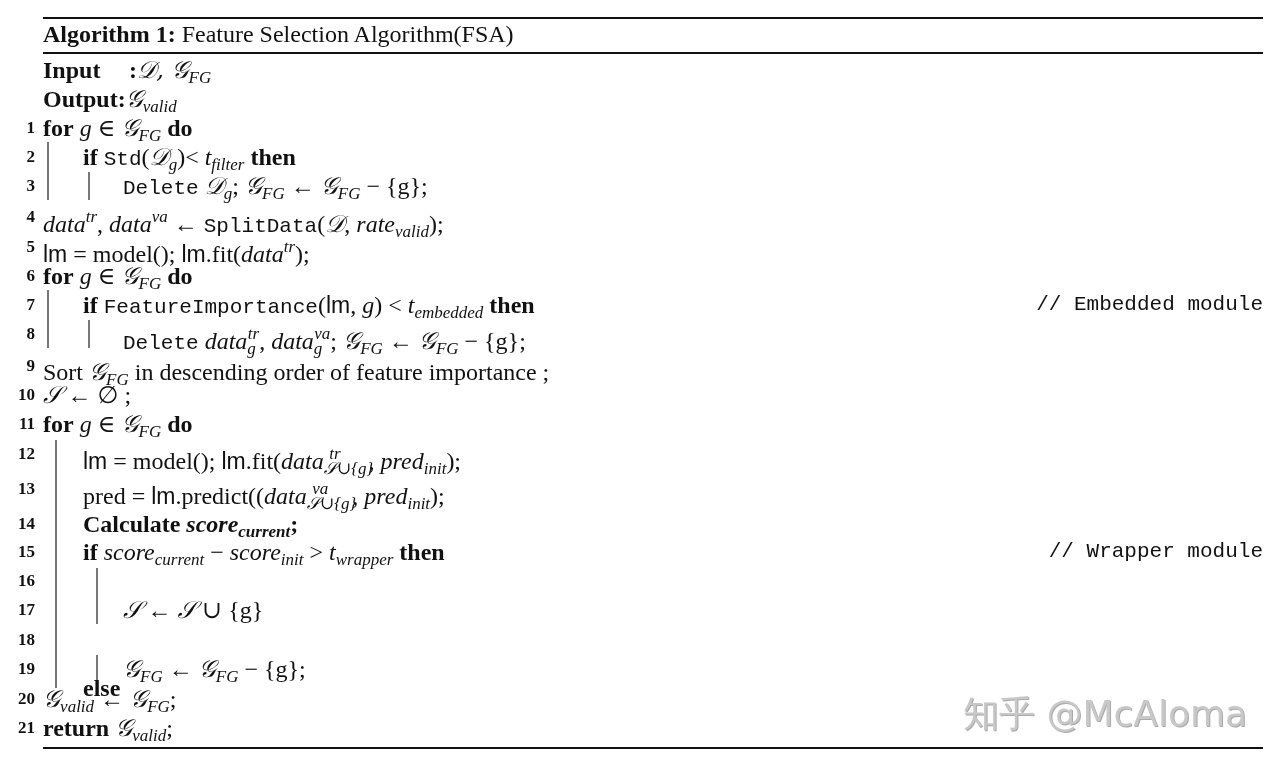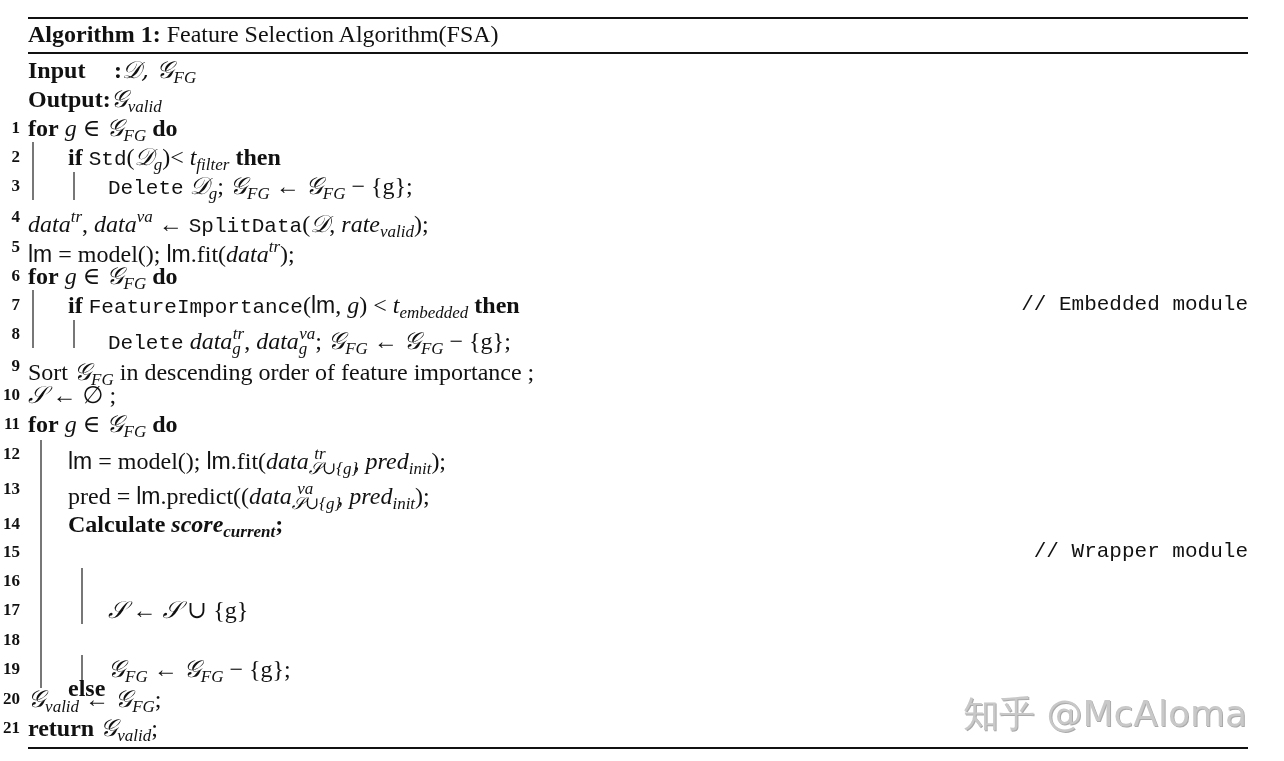--- a/index.html
+++ b/index.html
@@ -4,21 +4,21 @@
   <style>
     html, body {
       margin: 0; padding: 0; background: #ffffff;
     }
     body {
       width: 1284px; height: 761px; position: relative; overflow: hidden;
       font-family: "Liberation Serif", "DejaVu Serif", serif;
       color: #111111;
     }
     .algo {
-      position: absolute; left: 28px; top: 0; width: 1220px; height: 761px;
+      position: absolute; left: 43px; top: 0; width: 1220px; height: 761px;
     }
     .rule-top { position: absolute; left: 0; top: 17px; width: 1220px; height: 2px; background: #111; }
     .rule-mid { position: absolute; left: 0; top: 52px; width: 1220px; height: 1.5px; background: #111; }
     .rule-bot { position: absolute; left: 0; top: 747px; width: 1220px; height: 2px; background: #111; }
     .caption {
       position: absolute; left: 0; top: 19px; font-size: 24px; line-height: 30px; white-space: nowrap;
     }
     .caption .lbl { font-weight: bold; }
     .io {
       position: absolute; left: 0; font-size: 24px; line-height: 28px; white-space: nowrap;
@@ -184,20 +184,25 @@
 
   <div class="row" style="top:509px;">
     <span class="ln">14</span>
     <span class="code" style="left:40px;font-weight:bold;">
       <span>Calculate </span><span class="m">score</span><sub>current</sub><span>;</span>
     </span>
   </div>
 
   <div class="row" style="top:537px;">
     <span class="ln">15</span>
+    <span class="code" style="left:40px;">
+      <span class="kw">if</span>
+      <span class="m">score</span><sub>current</sub><span> − </span><span class="m">score</span><sub>init</sub><span> &gt; </span><span class="m">t</span><sub>wrapper</sub>
+      <span class="kw">then</span>
+    </span>
     <span class="comment">// Wrapper module</span>
   </div>
 
   <div class="row" style="top:566px;">
     <span class="ln">16</span>
   </div>
 
   <div class="row" style="top:595px;">
     <span class="ln">17</span>
     <span class="code" style="left:80px;">

